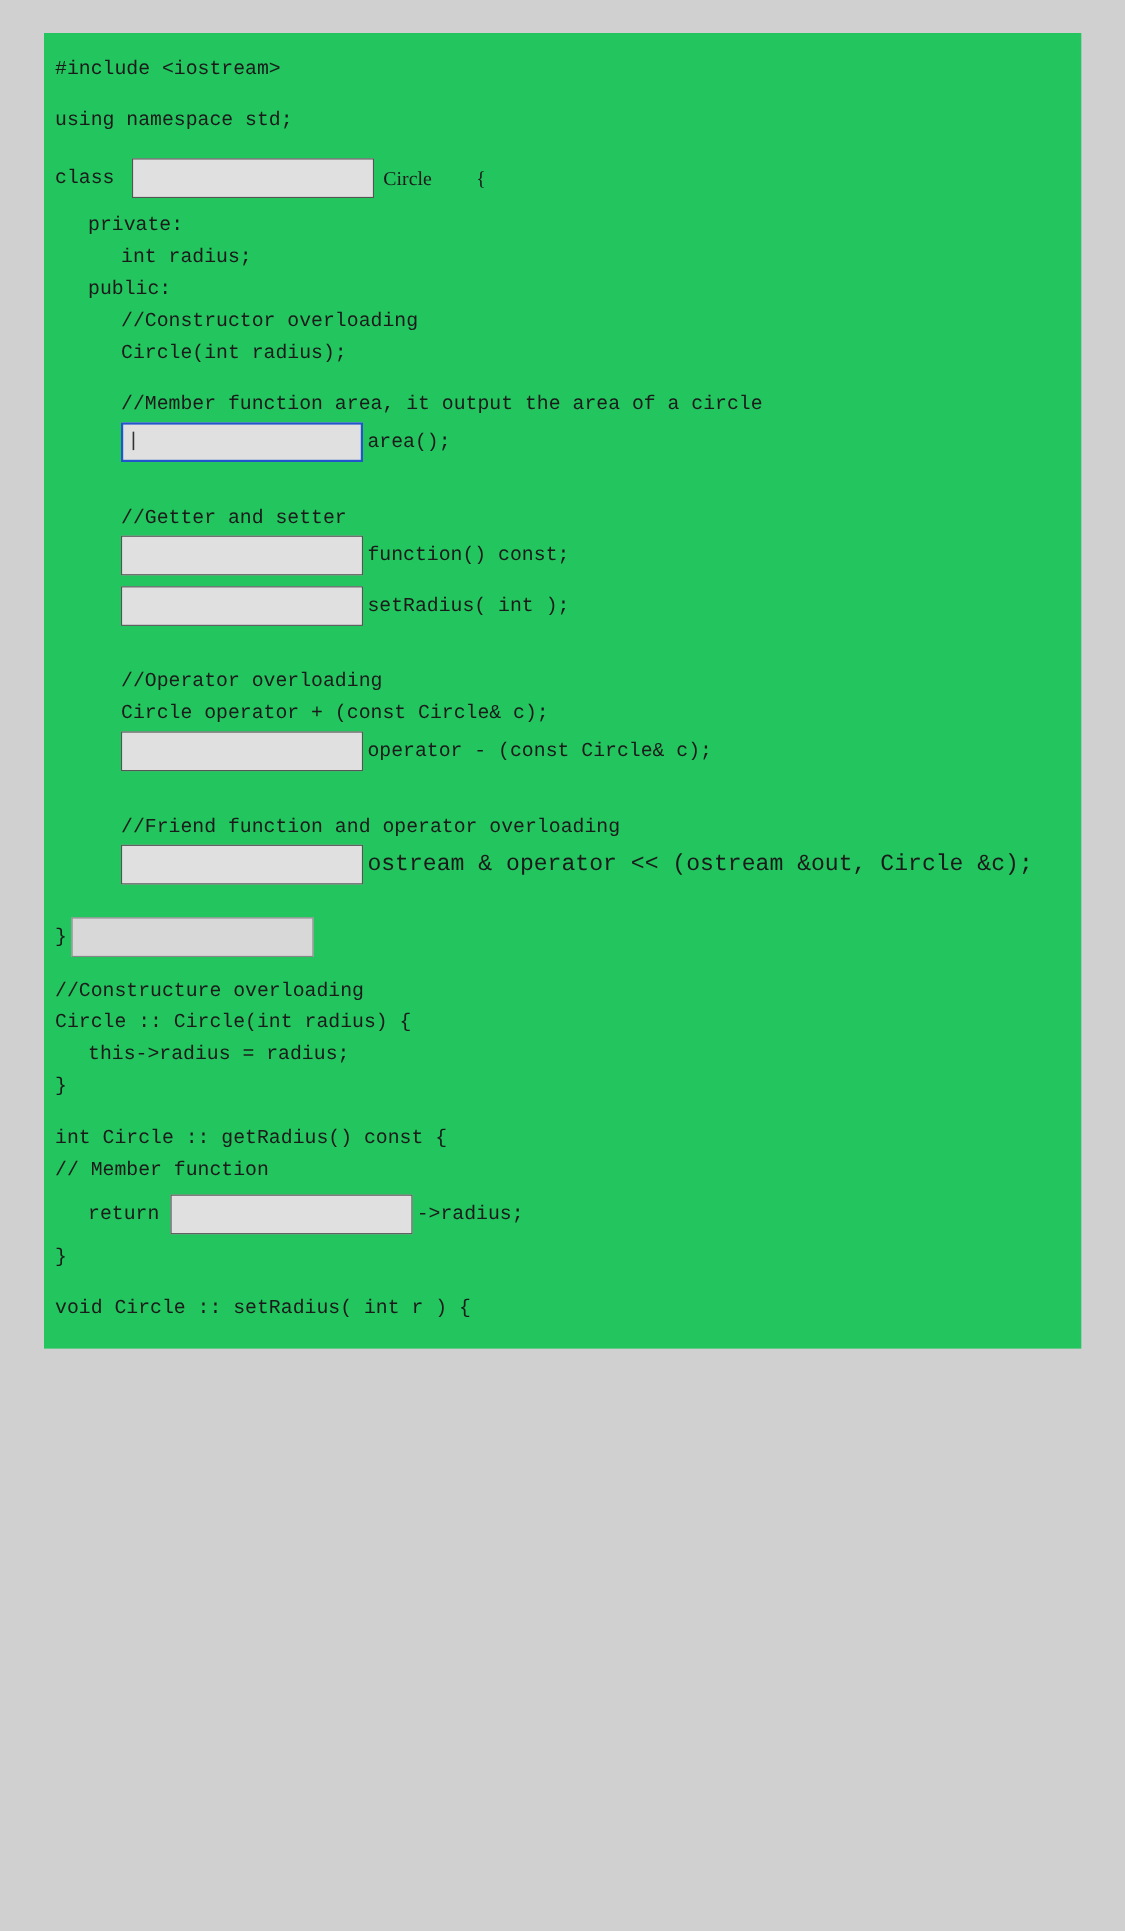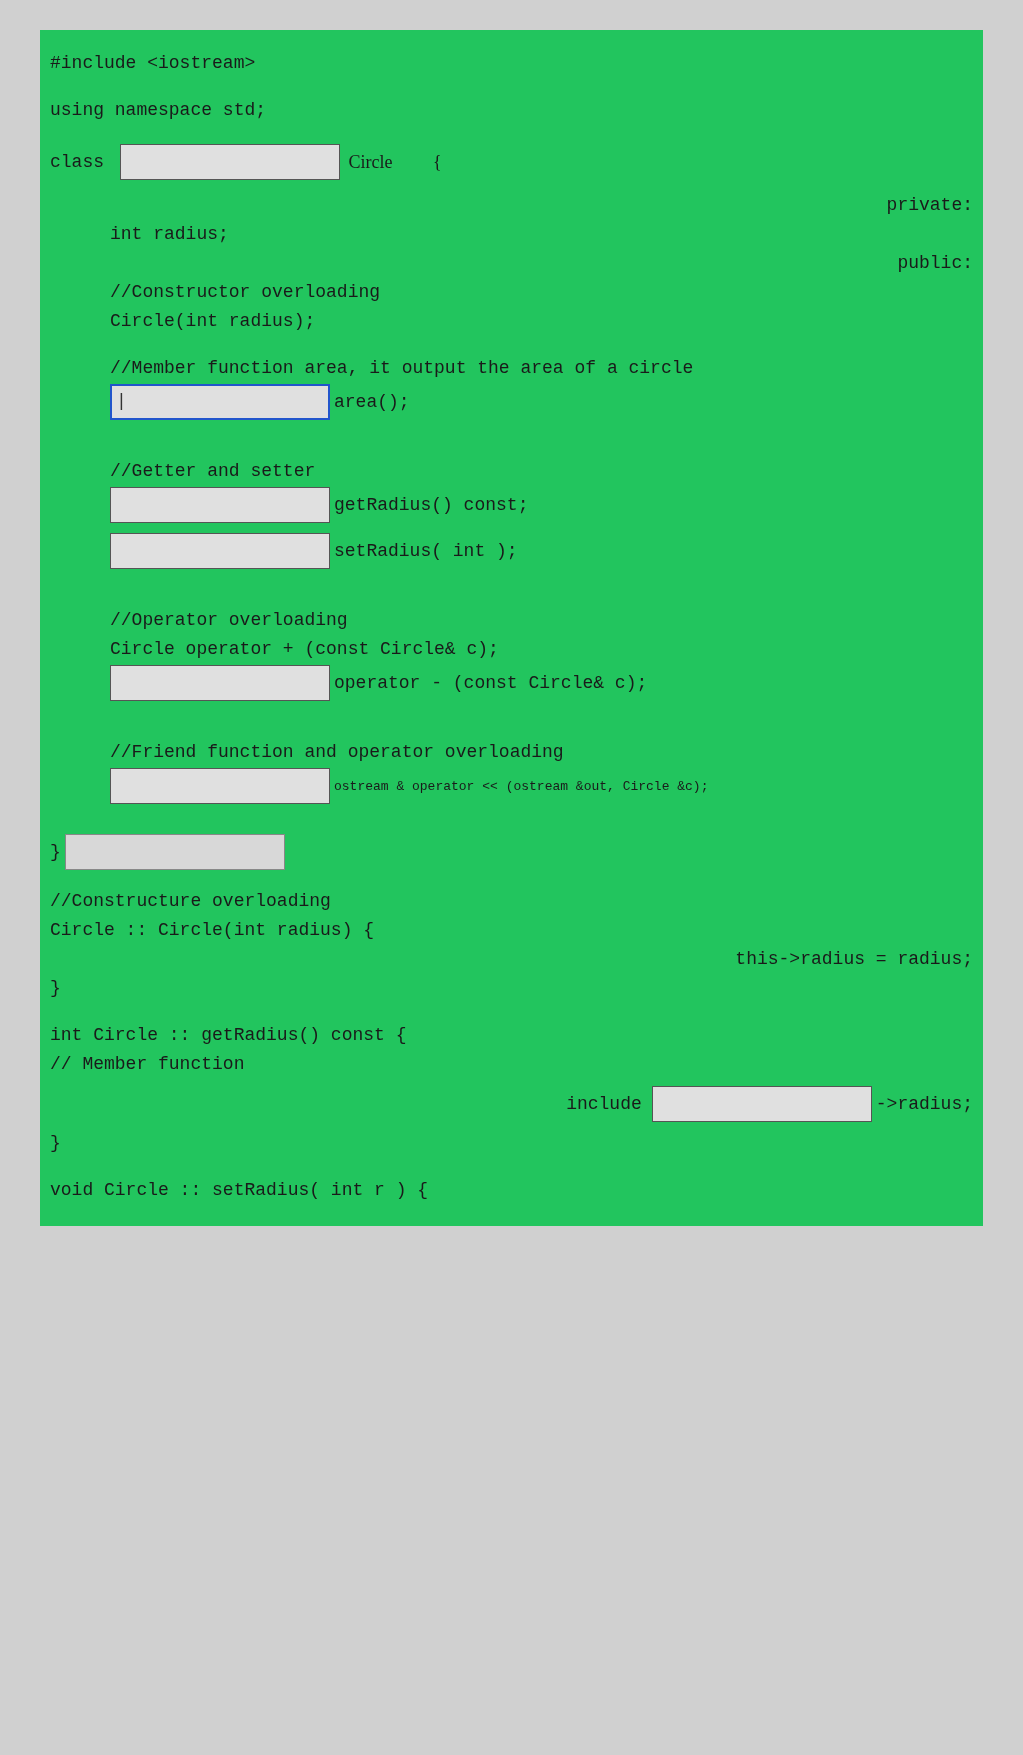--- a/index.html
+++ b/index.html
@@ -32,21 +32,20 @@
       line-height: 1.5;
     }
 
     .line-text {
       font-size: 18px;
       color: #1a1a1a;
     }
 
     .indent-1 {
       padding-left: 30px;
-      justify-content: flex-end;
     }
 
     .indent-2 {
       padding-left: 60px;
     }
 
     .inline-input {
       display: inline-block;
       border: 1.5px solid #555;
       background-color: #e0e0e0;
@@ -153,21 +152,21 @@
 
   <div class="spacer"></div>
   <div class="spacer"></div>
 
   <div class="line indent-2 comment">
     <span class="line-text">//Getter and setter</span>
   </div>
 
   <div class="input-row indent-2">
     <div class="inline-input"></div>
-    <span class="line-text">getRadius() const;</span>
+    <span class="line-text">function() const;</span>
   </div>
 
   <div class="spacer" style="height:8px;"></div>
 
   <div class="input-row indent-2">
     <div class="inline-input"></div>
     <span class="line-text">setRadius( int );</span>
   </div>
 
   <div class="spacer"></div>
@@ -188,21 +187,21 @@
 
   <div class="spacer"></div>
   <div class="spacer"></div>
 
   <div class="line indent-2 comment">
     <span class="line-text">//Friend function and operator overloading</span>
   </div>
 
   <div class="input-row indent-2">
     <div class="inline-input"></div>
-    <span class="line-text" style="font-size:13px;">ostream &amp; operator &lt;&lt; (ostream &amp;out, Circle &amp;c);</span>
+    <span class="line-text" style="font-size:21px;">ostream &amp; operator &lt;&lt; (ostream &amp;out, Circle &amp;c);</span>
   </div>
 
   <div class="spacer"></div>
 
   <div class="closing-brace-row">
     <span class="line-text">}</span>
     <div class="closing-brace-input" style="margin-left:4px;"></div>
   </div>
 
   <div class="spacer"></div>
@@ -229,21 +228,21 @@
     <span class="line-text">int Circle :: getRadius() const {</span>
   </div>
 
   <div class="line comment">
     <span class="line-text">// Member function</span>
   </div>
 
   <div class="spacer" style="height:6px;"></div>
 
   <div class="input-row indent-1">
-    <span class="line-text">include</span>
+    <span class="line-text">return</span>
     <span style="width:10px; display:inline-block;"></span>
     <div class="inline-input"></div>
     <span class="line-text">-&gt;radius;</span>
   </div>
 
   <div class="spacer" style="height:6px;"></div>
 
   <div class="line">
     <span class="line-text">}</span>
   </div>

